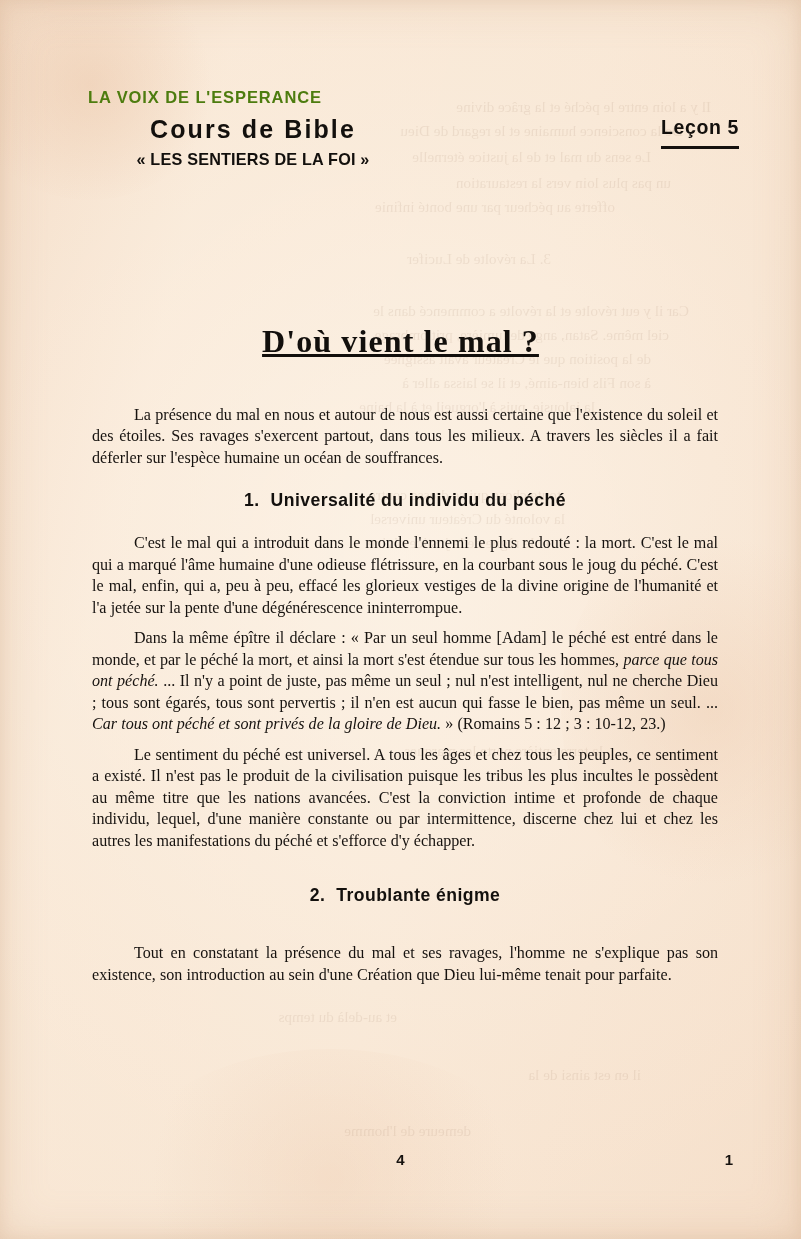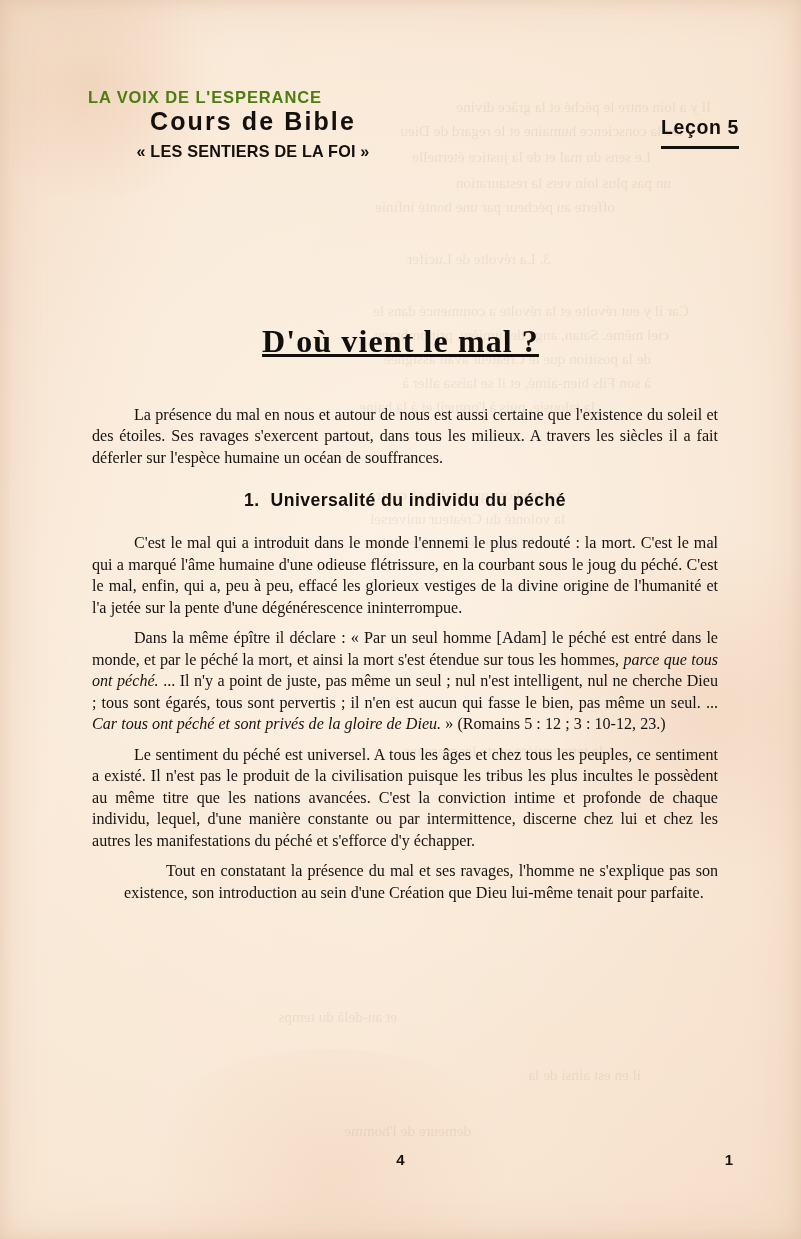--- a/index.html
+++ b/index.html
@@ -79,21 +79,21 @@
     letter-spacing: 0.9px;
     color: #4d7c0f;
     white-space: nowrap;
   }
   .course-title {
     font-family: "Liberation Sans", "DejaVu Sans", sans-serif;
     font-weight: bold;
     font-size: 25px;
     letter-spacing: 2.1px;
     text-align: center;
-    margin-top: 0;
+    margin-top: 8px;
     color: #13100d;
     white-space: nowrap;
   }
   .series-line {
     font-family: "Liberation Sans", "DejaVu Sans", sans-serif;
     font-weight: bold;
     font-size: 16.2px;
     letter-spacing: 0.2px;
     margin-top: 6px;
     color: #13100d;
@@ -145,21 +145,21 @@
   }
   p.para {
     margin: 0 0 9px 0;
     font-size: 16.1px;
     line-height: 1.335;
     text-align: justify;
     text-indent: 42px;
     color: #16120f;
     word-spacing: 0.1px;
   }
-  p.para:last-child { margin-bottom: 0; margin-left: 32px; }
+  p.para:last-child { margin-bottom: 0; }
   .para i, .para em {
     font-style: italic;
   }
 
   h2.section-head {
     font-family: "Liberation Sans", "DejaVu Sans", sans-serif;
     font-weight: bold;
     font-size: 17.6px;
     text-align: center;
     letter-spacing: 0.45px;
@@ -240,20 +240,23 @@
     <p class="para">La présence du mal en nous et autour de nous est aussi certaine que l'existence du soleil et des étoiles. Ses ravages s'exercent partout, dans tous les milieux. A travers les siècles il a fait déferler sur l'espèce humaine un océan de souffrances.</p>
 
     <h2 class="section-head">
       <span class="num">1.</span><span>Universalité du individu du péché</span>
     </h2>
 
     <p class="para">C'est le mal qui a introduit dans le monde l'ennemi le plus redouté : la mort. C'est le mal qui a marqué l'âme humaine d'une odieuse flétrissure, en la courbant sous le joug du péché. C'est le mal, enfin, qui a, peu à peu, effacé les glorieux vestiges de la divine origine de l'humanité et l'a jetée sur la pente d'une dégénérescence ininterrompue.</p>
     <p class="para">Dans la même épître il déclare : « Par un seul homme [Adam] le péché est entré dans le monde, et par le péché la mort, et ainsi la mort s'est étendue sur tous les hommes, <i>parce que tous ont péché.</i> ... Il n'y a point de juste, pas même un seul ; nul n'est intelligent, nul ne cherche Dieu ; tous sont égarés, tous sont pervertis ; il n'en est aucun qui fasse le bien, pas même un seul. ... <i>Car tous ont péché et sont privés de la gloire de Dieu.</i> » (Romains 5 : 12 ; 3 : 10-12, 23.)</p>
     <p class="para">Le sentiment du péché est universel. A tous les âges et chez tous les peuples, ce sentiment a existé. Il n'est pas le produit de la civilisation puisque les tribus les plus incultes le possèdent au même titre que les nations avancées. C'est la conviction intime et profonde de chaque individu, lequel, d'une manière constante ou par intermittence, discerne chez lui et chez les autres les manifestations du péché et s'efforce d'y échapper.</p>
 
+    <h2 class="section-head second">
+      <span class="num">2.</span><span>Troublante énigme</span>
+    </h2>
 
     <p class="para">Tout en constatant la présence du mal et ses ravages, l'homme ne s'explique pas son existence, son introduction au sein d'une Création que Dieu lui-même tenait pour parfaite.</p>
   </div>
 
   <div class="folio folio-center">4</div>
   <div class="folio folio-right">1</div>
 
 </div>
 
 </body></html>

